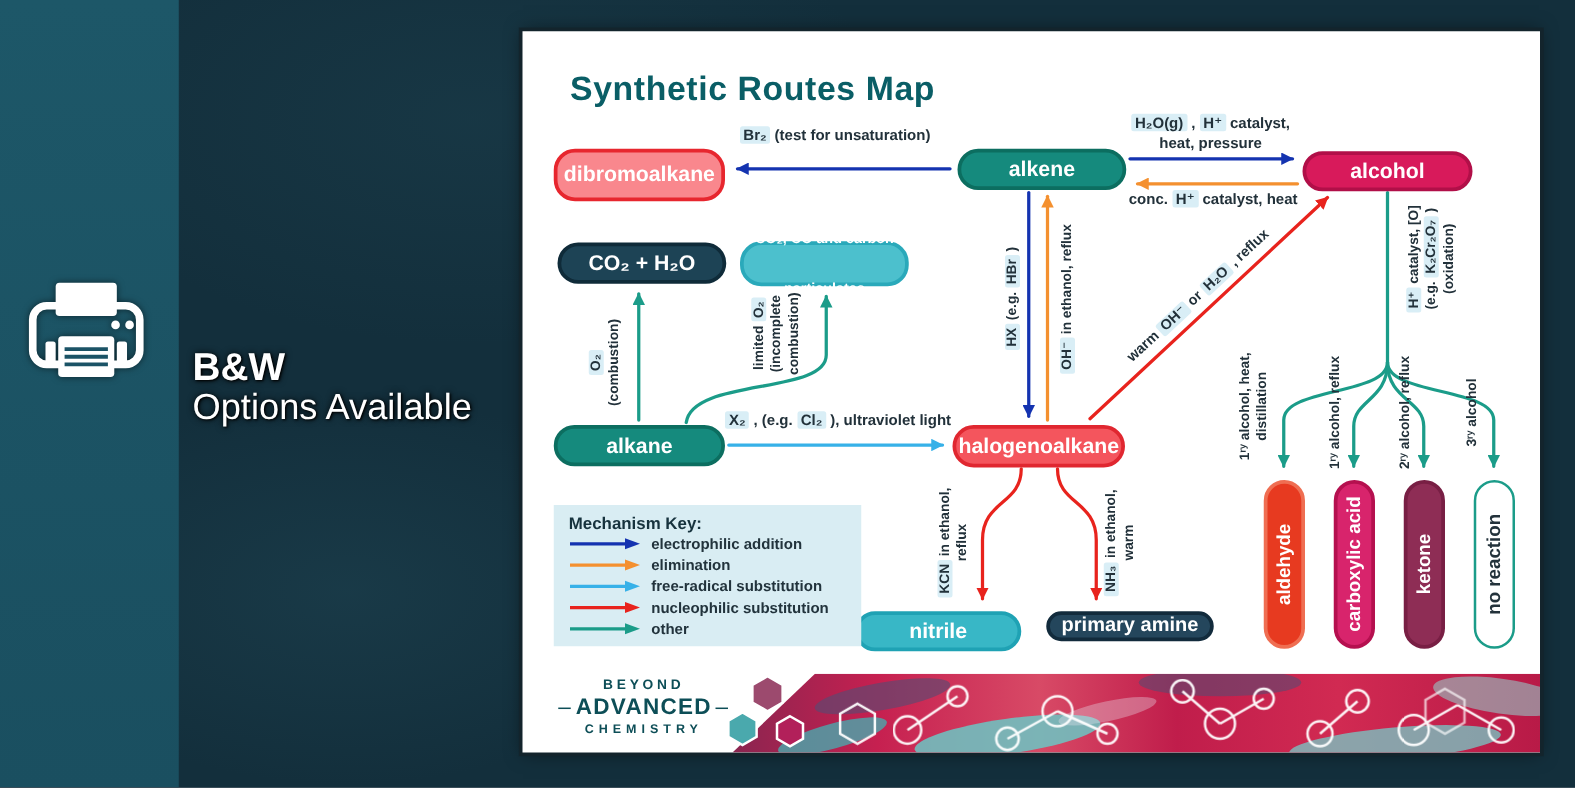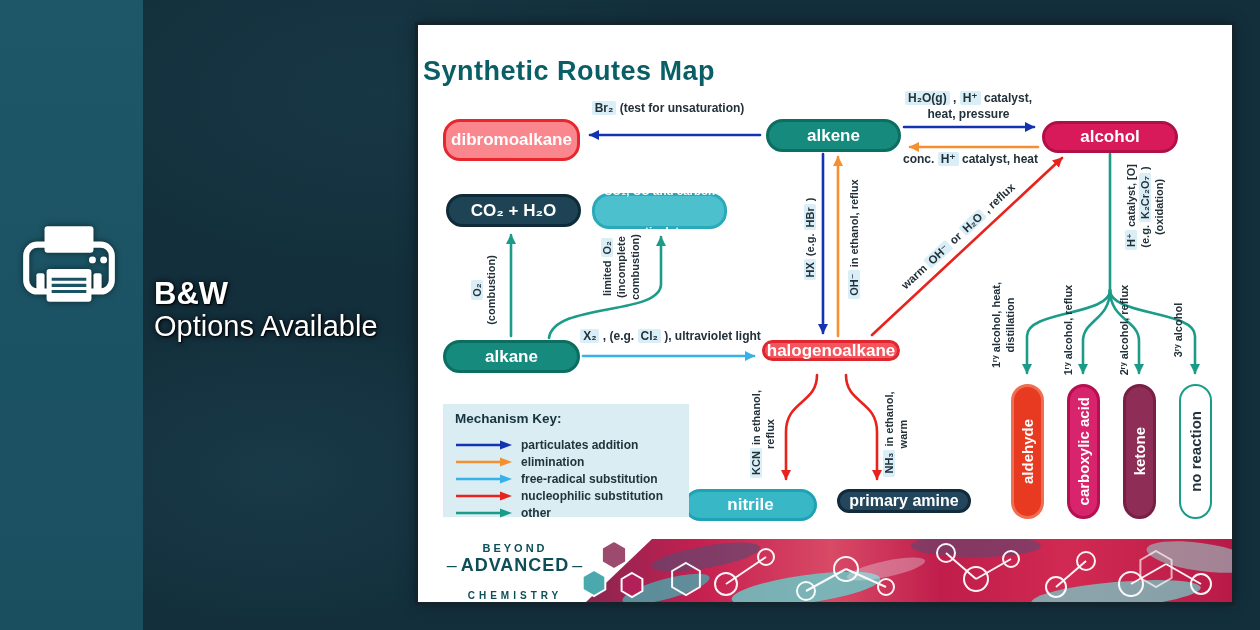--- a/index.html
+++ b/index.html
@@ -14,21 +14,21 @@
   .teal-strip{position:absolute;left:0;top:0;width:143px;height:630px;
     background:linear-gradient(180deg,#1d5768,#1a4f60);}
   .printer-svg{position:absolute;left:16px;top:222px;filter:drop-shadow(0 0 3px rgba(0,0,0,.55));}
   .bw-title{position:absolute;left:154px;top:276px;color:#fff;font-size:31px;font-weight:700;
     text-shadow:0 0 6px rgba(0,0,0,.9),1px 1px 2px #000;}
   .bw-sub{position:absolute;left:154px;top:310px;color:#fff;font-size:29px;font-weight:400;
     text-shadow:0 0 6px rgba(0,0,0,.9),1px 1px 2px #000;}
 
   .card{position:absolute;left:418px;top:25px;width:814px;height:577px;background:#fff;
     box-shadow:0 0 0 3px #13242c, 0 0 14px rgba(0,0,0,.5);}
-  .poster-title{position:absolute;left:423px;top:56px;font-size:27px;font-weight:700;
+  .poster-title{position:absolute;left:456px;top:56px;font-size:27px;font-weight:700;
     color:#0a5e66;letter-spacing:.5px;}
 
   .pill{position:absolute;display:flex;align-items:center;justify-content:center;
     border-radius:17px;color:#fff;font-weight:700;font-size:17px;box-sizing:border-box;}
   .p-dibromo{background:#f9878d;border:3px solid #e7262e;}
   .p-green{background:#158a7d;border:3px solid #0c6e60;}
   .p-alcohol{background:#d81a5b;border:3px solid #b10f48;}
   .p-dark{background:#1d4355;border:3px solid #0f2b39;}
   .p-cyan{background:#4cc0cd;border:3px solid #2aa9ba;font-size:11.5px;line-height:13px;text-align:center;gap:27px;}
   .p-halog{background:#f4555d;border:3px solid #e02730;}
@@ -47,30 +47,30 @@
   .vlabel{position:absolute;font-size:11px;font-weight:700;color:#22313a;text-align:center;
     line-height:14px;white-space:nowrap;transform:rotate(-90deg);}
   .dlabel{position:absolute;font-size:11.5px;font-weight:700;color:#22313a;text-align:center;
     white-space:nowrap;transform:rotate(-42.8deg);}
   .chip{background:#d9eef6;border-radius:2px;padding:0 3px;}
 
   .arrows{position:absolute;left:0;top:0;pointer-events:none;}
 
   .keybox{position:absolute;left:443px;top:404px;width:246px;height:113px;background:#d9edf3;
     box-sizing:border-box;padding:7px 10px 0 12px;}
-  .keybox .ktitle{font-size:13.5px;font-weight:700;color:#17333e;margin-bottom:10px;}
+  .keybox .ktitle{font-size:13.5px;font-weight:700;color:#17333e;margin-bottom:0;}
   .krow{display:flex;align-items:center;height:17px;}
   .krow svg{margin-right:8px;flex:0 0 auto;}
   .krow .klabel{font-size:12px;font-weight:700;color:#22333c;}
 
   .logo{position:absolute;left:440px;top:542px;width:150px;text-align:center;color:#0d4e57;}
   .logo .l1{font-size:11px;font-weight:700;letter-spacing:3px;}
   .logo .l2{font-size:18px;font-weight:700;letter-spacing:1px;margin-top:1px;}
   .logo .l2 .dash{font-weight:400;margin:0 3px;color:#0d4e57;}
-  .logo .l3{font-size:10px;font-weight:700;letter-spacing:4px;margin-top:14px;}
+  .logo .l3{font-size:10px;font-weight:700;letter-spacing:4px;margin-top:2px;}
 
   .banner-svg{position:absolute;left:556px;top:539px;}
 </style>
 </head>
 <body>
 
 <div class="stage">
 
   <div class="teal-strip"></div>
 
@@ -146,21 +146,21 @@
   <div class="pill p-dark" style="left:446px;top:194px;width:135px;height:33px;text-align:right;">
       <span>CO₂ + H₂O</span>
     </div>
   <div class="pill p-cyan" style="left:592px;top:193px;width:135px;height:36px;flex-direction:column;">
     <span>CO₂, CO and carbon</span>
     <span>particulates</span>
   </div>
   <div class="pill p-green" style="left:443px;top:340px;width:137px;height:33px;">
       <span>alkane</span>
     </div>
-  <div class="pill p-halog" style="left:762px;top:340px;width:138px;height:21px;">
+  <div class="pill p-halog" style="left:762px;top:340px;width:138px;height:34px;">
       <span>halogenoalkane</span>
     </div>
   <div class="pill p-nitrile" style="left:684px;top:489px;width:133px;height:32px;">
       <span>nitrile</span>
     </div>
   <div class="pill p-amine" style="left:837px;top:489px;width:134px;height:24px;">
       <span>primary amine</span>
     </div>
 
   <div class="vpill v-aldehyde" style="left:1011px;top:384px;width:33px;height:135px;">
@@ -229,21 +229,21 @@
     <div>warm</div>
   </div>
 
   <div class="keybox">
     <div class="ktitle">Mechanism Key:</div>
     <div class="krow">
       <svg width="58" height="10" viewBox="0 0 58 10">
           <line x1="1" y1="5" x2="45" y2="5" stroke-width="2.6" stroke="#1433b0"></line>
           <path d="M45,0.6 L57,5 L45,9.4 Z" fill="#1433b0"></path>
         </svg>
-      <span class="klabel">particulates addition</span>
+      <span class="klabel">electrophilic addition</span>
     </div>
     <div class="krow">
       <svg width="58" height="10" viewBox="0 0 58 10">
           <line x1="1" y1="5" x2="45" y2="5" stroke-width="2.6" stroke="#f4902f"></line>
           <path d="M45,0.6 L57,5 L45,9.4 Z" fill="#f4902f"></path>
         </svg>
       <span class="klabel">elimination</span>
     </div>
     <div class="krow">
       <svg width="58" height="10" viewBox="0 0 58 10">

